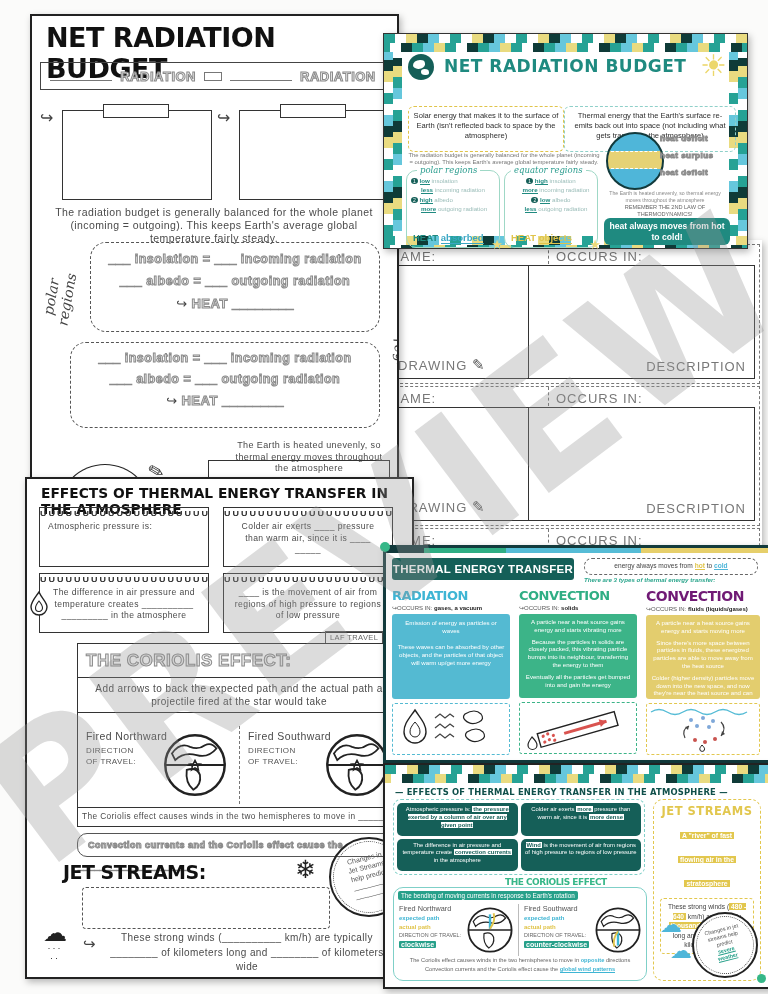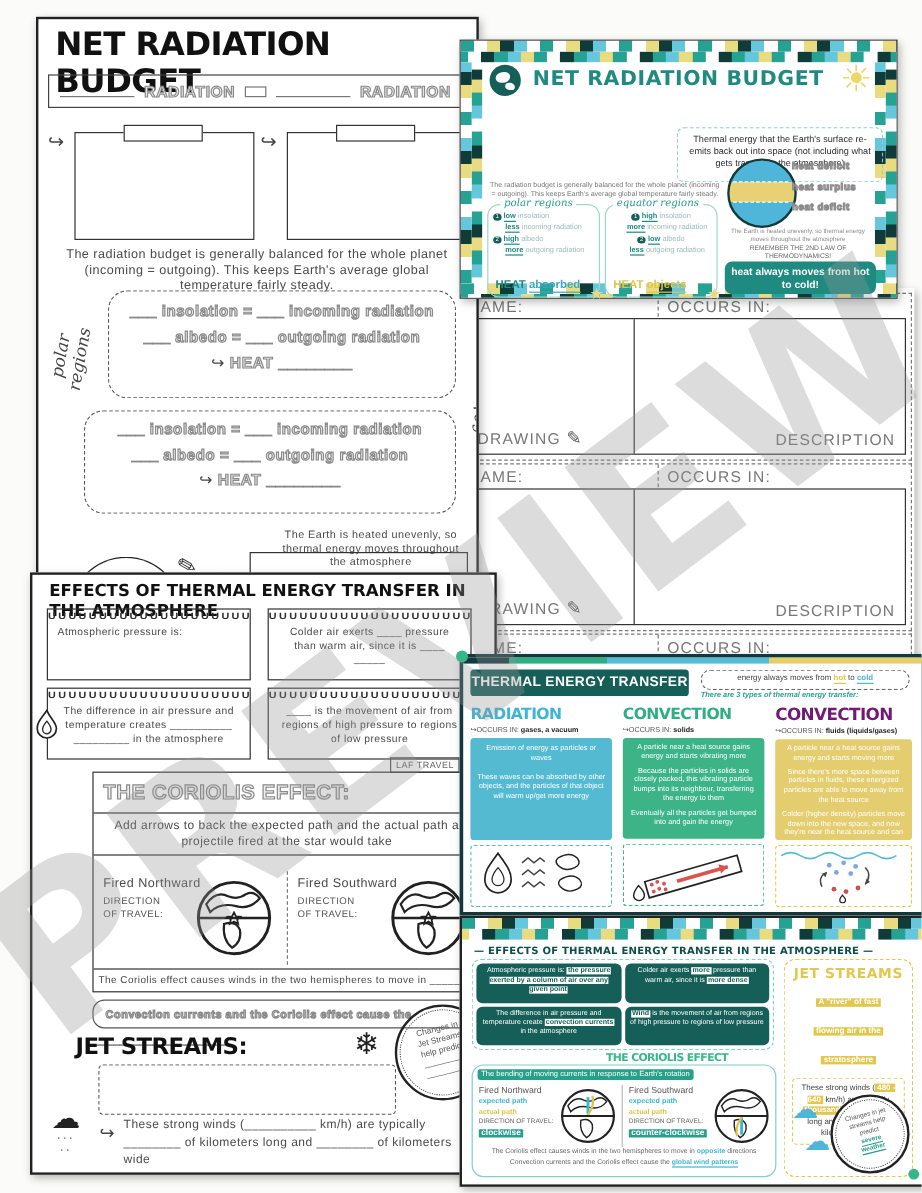--- a/index.html
+++ b/index.html
@@ -174,37 +174,38 @@
       <div>help predict</div>
       <div>_________</div>
       <div>_________</div>
     </div>
   </div>
   <div class="abs" style="left:16px;top:444px;color:#222;">
     <div style="font-size:24px;line-height:20px;">☁</div>
     <div style="font-size:9px;letter-spacing:2px;text-align:center;">···<br>··</div>
   </div>
   <div class="abs" style="left:56px;top:456px;font-size:15px;color:#444;">↪</div>
-  <div class="abs hand" style="left:76px;top:452px;width:288px;font-size:10px;text-align:left;line-height:1.45;">These strong winds (__________ km/h) are typically ________ of kilometers long and ________ of kilometers wide</div>
+  <div class="abs hand" style="left:76px;top:452px;width:288px;font-size:10px;text-align:center;line-height:1.45;">These strong winds (__________ km/h) are typically ________ of kilometers long and ________ of kilometers wide</div>
 </div>
 
 <div class="page" style="left:383px;top:33px;width:363px;height:214px;border:1px solid #333;z-index:4;">
   <div class="abs ckh" style="left:0;top:0;right:0;height:18px;"></div>
   <div class="abs ckh" style="left:0;bottom:0;right:0;height:12px;"></div>
   <div class="abs ckv" style="left:0;top:18px;bottom:12px;width:18px;"></div>
   <div class="abs ckv" style="right:0;top:18px;bottom:12px;width:18px;"></div>
   <div class="abs" style="left:18px;top:18px;right:18px;bottom:12px;background:#fff;">
 
     <div class="abs" style="left:6px;top:2px;width:26px;height:26px;border-radius:50%;background:#155f58;">
       <div class="abs" style="left:5px;top:6px;width:12px;height:9px;background:#fff;border-radius:60% 40% 55% 45%;"></div>
       <div class="abs" style="left:13px;top:15px;width:8px;height:6px;background:#fff;border-radius:50% 60% 40% 55%;"></div>
     </div>
     <div class="abs chunky" style="left:42px;top:4px;font-size:17px;color:#1f8a80;letter-spacing:.5px;">NET RADIATION BUDGET</div>
     <div class="abs" style="right:2px;top:-4px;font-size:30px;color:#ecd76a;">☀</div>
 
+    <div class="abs" style="left:6px;top:54px;width:146px;height:40px;border:1.4px dashed #e0c44a;border-radius:6px;font-size:7.6px;text-align:center;padding:4px 4px 0;line-height:1.3;color:#2e2e2e;">Solar energy that makes it to the surface of Earth (isn't reflected back to space by the atmosphere)</div>
     <div class="abs" style="left:162px;top:54px;width:162px;height:40px;border:1.4px dashed #8fd0c9;border-radius:6px;font-size:7.6px;text-align:center;padding:4px 4px 0;line-height:1.3;color:#2e2e2e;">Thermal energy that the Earth's surface re-emits back out into space (not including what gets trapped in the atmosphere)</div>
     <div class="abs" style="left:4px;top:100px;width:196px;font-size:5.9px;color:#777;text-align:center;line-height:1.25;">The radiation budget is generally balanced for the whole planet (incoming = outgoing). This keeps Earth's average global temperature fairly steady.</div>
 
     <div class="abs" style="left:4px;top:118px;width:92px;height:76px;border:1.5px solid #9fd8c6;border-radius:10px;">
       <div class="abs script" style="left:10px;top:-6px;background:#fff;padding:0 3px;font-size:8.5px;color:#2b9d8f;">polar regions</div>
       <div style="padding:6px 4px 0;font-size:6.2px;color:#9bbdb9;line-height:1.4;">
         <div><span style="background:#155f58;color:#fff;border-radius:50%;padding:0 2px;font-size:5px;">1</span> <b style="color:#1f8a80;border-bottom:1.2px solid #1f8a80;">low</b> <span>insolation</span></div>
         <div style="padding-left:10px;"><b style="color:#1f8a80;border-bottom:1.2px solid #1f8a80;">less</b> <span>incoming radiation</span></div>
         <div style="margin-top:2px;"><span style="background:#155f58;color:#fff;border-radius:50%;padding:0 2px;font-size:5px;">2</span> <b style="color:#1f8a80;border-bottom:1.2px solid #1f8a80;">high</b> <span>albedo</span></div>
         <div style="padding-left:10px;"><b style="color:#1f8a80;border-bottom:1.2px solid #1f8a80;">more</b> <span>outgoing radiation</span></div>

